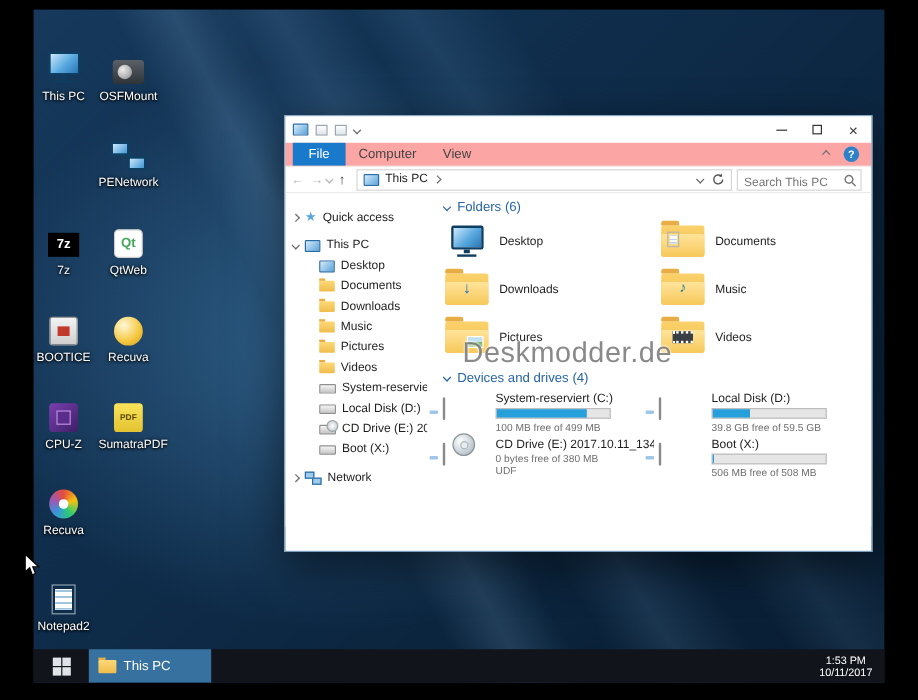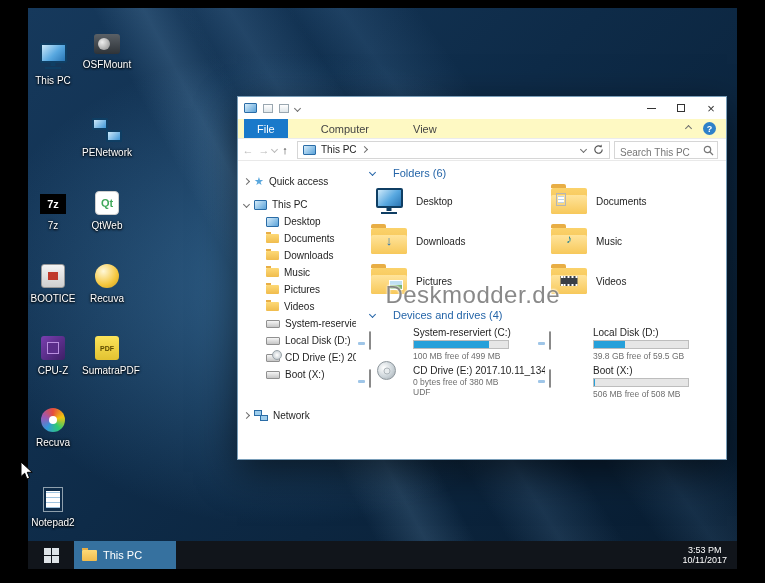--- a/index.html
+++ b/index.html
@@ -80,21 +80,21 @@
   .cap { width:30px; display:flex; align-items:center; justify-content:center; color:#333; }
   .min-glyph { width:9px; height:1px; background:#333; }
   .max-glyph { width:8px; height:8px; border:1px solid #333; }
   .close-glyph { font-size:13px; line-height:13px; }
 
   .chev { display:inline-block; width:5px; height:5px; border-right:1px solid #6e6e6e; border-bottom:1px solid #6e6e6e; }
   .chev.r { transform:rotate(-45deg); }
   .chev.d { transform:rotate(45deg); }
   .chev.u { transform:rotate(-135deg); }
 
-  .tabsrow { height:20px; display:flex; align-items:stretch; background:#fef9c3; border-bottom:1px solid #ececec; padding-left:6px;gap:22px; }
+  .tabsrow { height:20px; display:flex; align-items:stretch; background:#fca5a5; border-bottom:1px solid #ececec; padding-left:6px; }
   .tab { padding:0 11px; display:flex; align-items:center; font-size:11px; color:#444; }
   .tab-file { background:#1979ca; color:#fff; padding:0 13px; }
   .tabs-right { margin-left:auto; display:flex; align-items:center; gap:12px; padding-right:10px; }
   .help-circle { width:13px; height:13px; border-radius:50%; background:#2e81c9; color:#fff; font-size:9px;
                  font-weight:bold; display:flex; align-items:center; justify-content:center; }
 
   .addrrow { height:22px; display:flex; align-items:center; border-bottom:1px solid #e9e9e9; background:#fff; padding:0 2px; }
   .nav-arrow { width:16px; text-align:center; font-size:11px; }
   .disabled { color:#b9b9b9; } .enabled { color:#3a3a3a; }
   .addr-field { flex:1; height:18px; border:1px solid #d6d6d6; display:flex; align-items:center; gap:5px;
@@ -105,40 +105,40 @@
   .search-field input { width:100%; height:16px; border:0; outline:none; padding:0 16px 0 5px; font-size:10px;
                         color:#444; font-family:Liberation Sans, sans-serif; background:transparent; }
   .search-field input::placeholder { color:#767676; }
   .mag { position:absolute; right:3px; top:3px; }
 
   .main { position:absolute; top:64px; bottom:20px; left:0; right:0; display:flex; overflow:hidden; background:#fff; }
   .navpane { width:118px; padding-top:12px; flex:none; }
   .nav-row { height:17px; display:flex; align-items:center; gap:5px; padding-left:6px; font-size:10px; overflow:hidden; }
   .nav-row.child { padding-left:28px; }
   .nav-lbl { white-space:nowrap; overflow:hidden; flex:1; }
-  .mb6 { margin-bottom:6px; } .mt8 { margin-top:24px; }
+  .mb6 { margin-bottom:6px; } .mt8 { margin-top:7px; }
 
   .s-mon { position:relative; width:13px; height:10px; border:1px solid #2a6ca6; border-radius:1px; flex:none;
            background:linear-gradient(135deg,#d6ecfa,#5ba3d9); }
   .s-folder { position:relative; width:13px; height:9px; border-radius:1px; flex:none;
               background:linear-gradient(#fdd977,#f0bc4d); }
   .s-folder::before { content:""; position:absolute; top:-2px; left:0; width:5px; height:2px; background:#e8ae45; }
   .s-drive { width:14px; height:8px; border:1px solid #909090; border-radius:1px; flex:none;
              background:linear-gradient(#f5f5f5,#c6c6c6); }
   .s-disc { position:relative; width:14px; height:8px; border:1px solid #909090; border-radius:1px; flex:none;
             background:linear-gradient(#f5f5f5,#c6c6c6); }
   .s-disc::after { content:""; position:absolute; right:-3px; top:-5px; width:8px; height:8px; border-radius:50%;
                    background:radial-gradient(#fff,#b9c2c8); border:1px solid #98a2a8; }
   .s-star { color:#5aa7dd; font-size:11px; line-height:11px; flex:none; }
   .s-net { position:relative; width:14px; height:11px; flex:none; }
   .s-net i { position:absolute; width:8px; height:6px; border:1px solid #2a6ca6; background:#9ecdec; }
   .s-net i:first-child { left:0; top:0; } .s-net i:last-child { right:0; bottom:0; }
 
   .content { flex:1; position:relative; }
-  .sec-hdr { position:absolute; display:flex; align-items:center; gap:18px; color:#2565a8; font-size:11px; }
+  .sec-hdr { position:absolute; display:flex; align-items:center; gap:6px; color:#2565a8; font-size:11px; }
   .sec-hdr .chev { border-color:#2565a8; margin-top:-2px; }
   .hdr-folders { left:14px; top:6px; }
   .hdr-devices { left:14px; top:148px; }
 
   .ftile { position:absolute; width:170px; height:32px; display:flex; align-items:center; gap:7px; }
   .ficon { width:40px; display:flex; justify-content:center; flex:none; position:relative; }
   .ftile-lbl { font-size:10px; }
   .f0 { left:13px; top:24px; } .f1 { left:193px; top:24px; }
   .f2 { left:13px; top:64px; } .f3 { left:193px; top:64px; }
   .f4 { left:13px; top:104px; } .f5 { left:193px; top:104px; }
@@ -213,21 +213,21 @@
 <body>
 
 <div class="screen">
 
   <div class="dicon" style="left:0;top:28px">
       <div class="art">
         <span class="mon"></span>
       </div>
       <div class="lbl">This PC</div>
     </div>
-  <div class="dicon" style="left:54px;top:12px">
+  <div class="dicon" style="left:54px;top:28px">
       <div class="art">
         <span class="osf"></span>
       </div>
       <div class="lbl">OSFMount</div>
     </div>
   <div class="dicon" style="left:54px;top:100px">
       <div class="art">
         <span class="twomon">
           <span class="mini-mon mm1"></span>
           <span class="mini-mon mm2"></span>
@@ -516,21 +516,21 @@
           <span></span>
           <span></span>
         </span>
     </div>
     <div class="task-app">
       <span class="task-folder"></span>
       <span>This PC</span>
     </div>
     <div class="tray">
       <div class="clock">
-        <div>3:53 PM</div>
+        <div>1:53 PM</div>
         <div>10/11/2017</div>
       </div>
     </div>
   </div>
 </div>
 
 <svg class="cursor" width="14" height="20" viewBox="0 0 14 20">
   <path d="M1 1 L1 15.5 L4.7 12.2 L6.9 18 L9.6 16.9 L7.3 11.3 L12.2 11.3 Z" fill="#fff" stroke="#000" stroke-width="1"></path>
 </svg>
 

